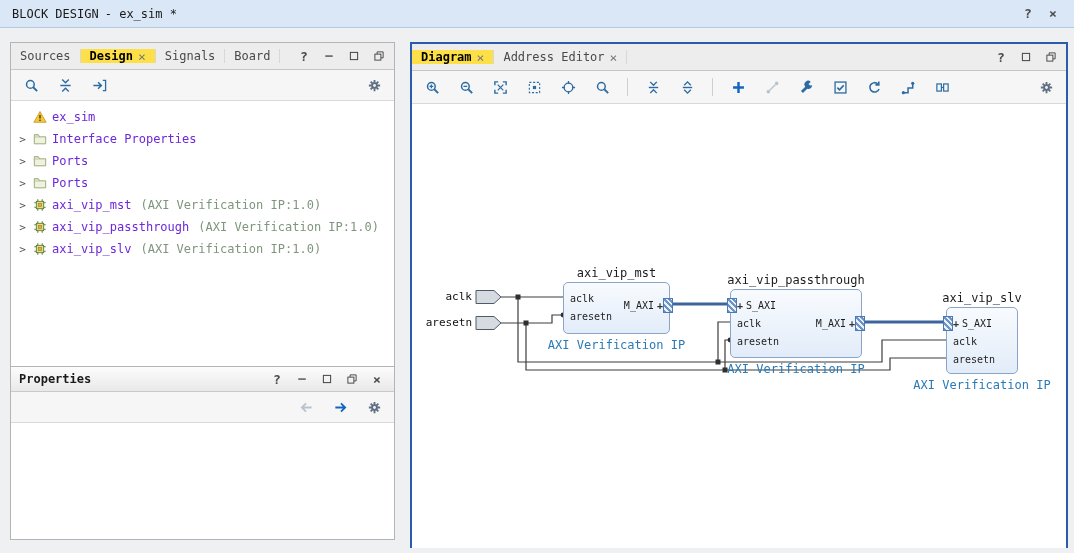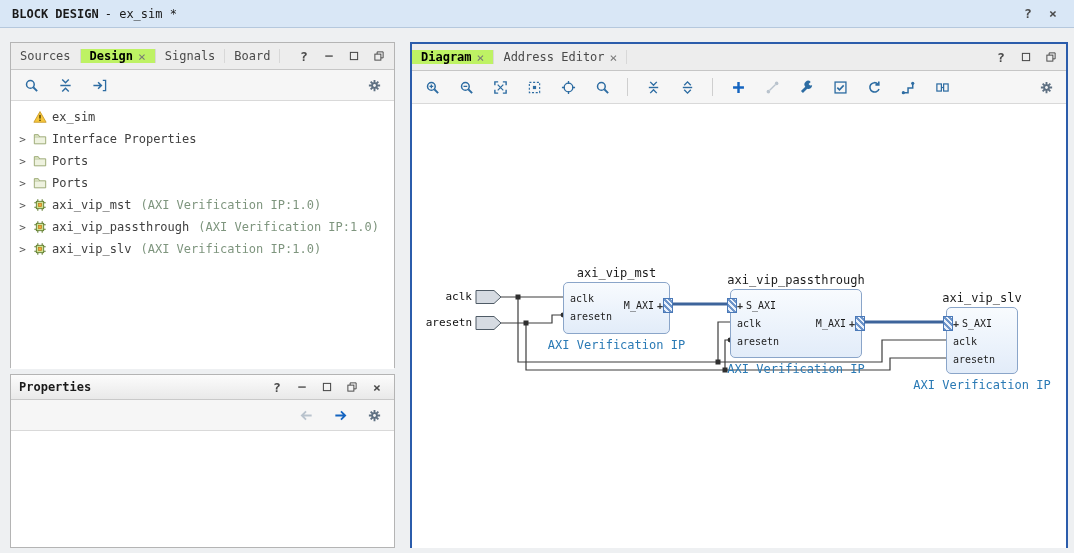--- a/index.html
+++ b/index.html
@@ -3,57 +3,57 @@
 <meta charset="utf-8">
 <style>
   html,body{margin:0;padding:0}
   body{width:1074px;height:553px;overflow:hidden;background:#eef0f2;
        font-family:"DejaVu Sans Mono","Liberation Mono",monospace;font-size:12px;color:#1a1a1a}
   #app{position:relative;width:1074px;height:553px}
 
   
   .titlebar{position:absolute;left:0;top:0;width:100%;height:28px;background:#d9e7f6;
             border-bottom:1px solid #b5c8dd;display:flex;align-items:center;padding:0 12px;gap:6px;box-sizing:border-box}
-  .titlebar .t1{font-weight:bold}
+  .titlebar .t1{font-weight:normal}
   .spacer{flex:1}
 
   .icon{display:inline-flex;align-items:center;justify-content:center;color:inherit}
   .icon svg{width:15px;height:15px;display:block}
   .icon .txt{font-weight:bold;font-size:13px;line-height:1}
   .winbtn{display:inline-flex;align-items:center;justify-content:center;width:18px;height:18px;color:#4a4a4a;cursor:default}
   .winbtn .icon svg{width:12px;height:12px}
   .ctrls{display:flex;align-items:center;gap:7px}
 
   
   .panel{position:absolute;background:#fff;border:1px solid #b4b4b4;box-sizing:border-box}
   #design-panel{left:10px;top:42px;width:385px;height:326px}
-  #properties-panel{left:10px;top:374px;width:385px;height:174px}
+  #properties-panel{left:10px;top:366px;width:385px;height:174px}
   #diagram-panel{left:410px;top:42px;width:658px;height:506px;border:2px solid #2b5cab}
 
   .tabbar{display:flex;align-items:center;height:26px;background:#ededed;border-bottom:1px solid #c6c6c6;padding-right:6px}
   .tabs{display:flex;align-items:center;height:100%}
   .tab{display:flex;align-items:center;padding:0 9px;border-right:1px solid #d8d8d8;color:#4a4a4a;gap:5px;white-space:nowrap}
-  .tab.active{background:#bef264;color:#000;font-weight:bold}
+  .tab.active{background:#fde047;color:#000;font-weight:bold}
   .tabclose{color:#777;font-weight:normal;font-size:13px;line-height:1}
 
   .toolbar{display:flex;align-items:center;height:30px;background:#f6f6f6;border-bottom:1px solid #d9d9d9;padding:0 6px}
   #diagram-panel .toolbar{height:32px}
   .tgroup{display:flex;align-items:center;gap:6px}
   .tbtn{display:inline-flex;align-items:center;justify-content:center;width:28px;height:25px;color:#2d6ca2;border-radius:2px}
   .tbtn.accent{color:#1464c0}
   .tbtn.disabled{color:#b9c3cd}
   .tbtn[data-name$="settings-button"]{color:#5e7082}
   .tsep{width:1px;height:18px;background:#cfcfcf;margin:0 5px;display:inline-block}
 
   
   .tree{height:268px;overflow:hidden;background:#fff;padding-top:5px;box-sizing:border-box}
   .trow{display:flex;align-items:center;height:22px;padding:0 6px;gap:5px;white-space:nowrap}
   .texp{width:11px;color:#555;font-size:11px;text-align:center;flex:none}
   .trow .icon svg{width:14px;height:14px}
-  .tlabel{color:#404040}
+  .tlabel{color:#6d28d9}
   .tannot{color:#7e957e;margin-left:4px}
 
   
   .phead{display:flex;align-items:center;height:24px;background:linear-gradient(#fcfcfc,#e9e9e9);
          border-bottom:1px solid #c9c9c9;padding:0 8px;font-weight:bold}
   .pcontent{height:117px;display:flex;align-items:center;justify-content:center;color:#3c3c3c}
 
   
   .canvas{position:relative;width:654px;height:444px;background:#fff;overflow:hidden}
   .wires{position:absolute;left:0;top:0;z-index:1}

